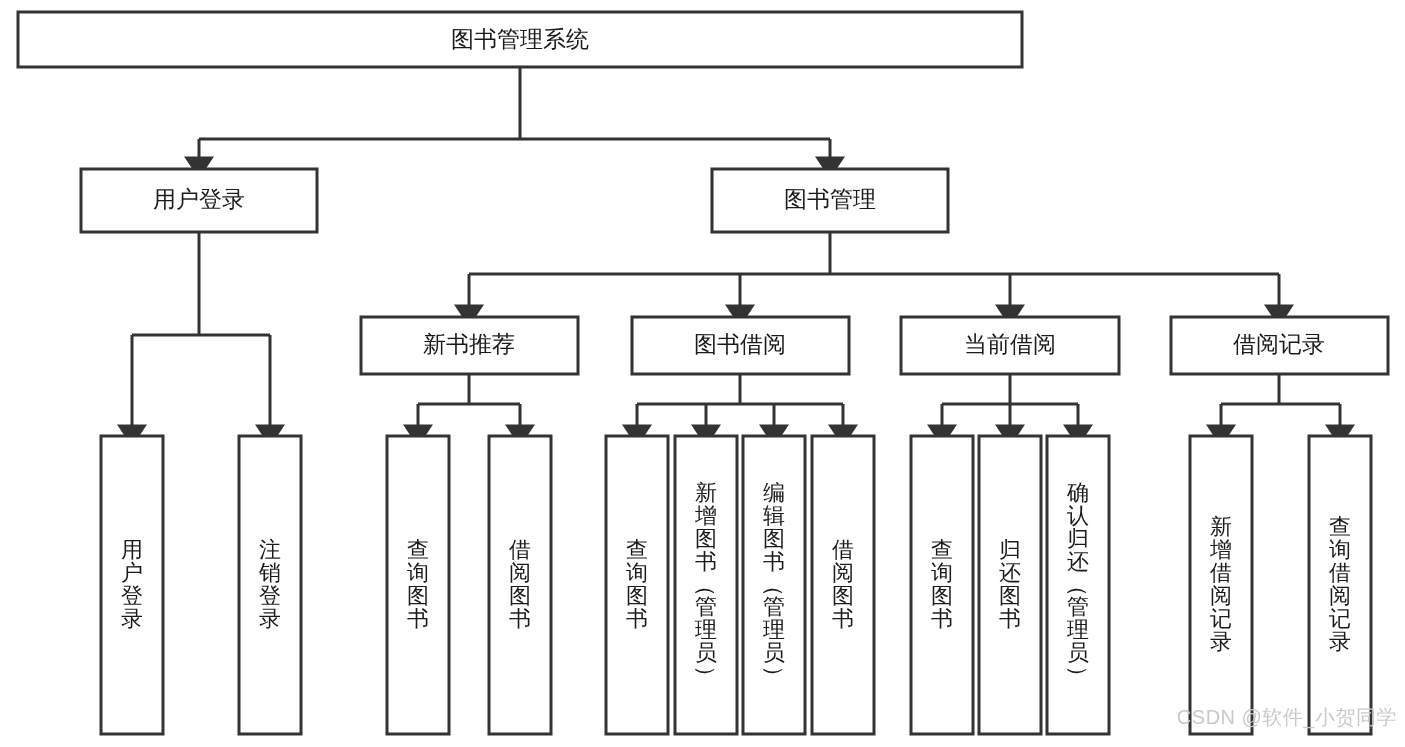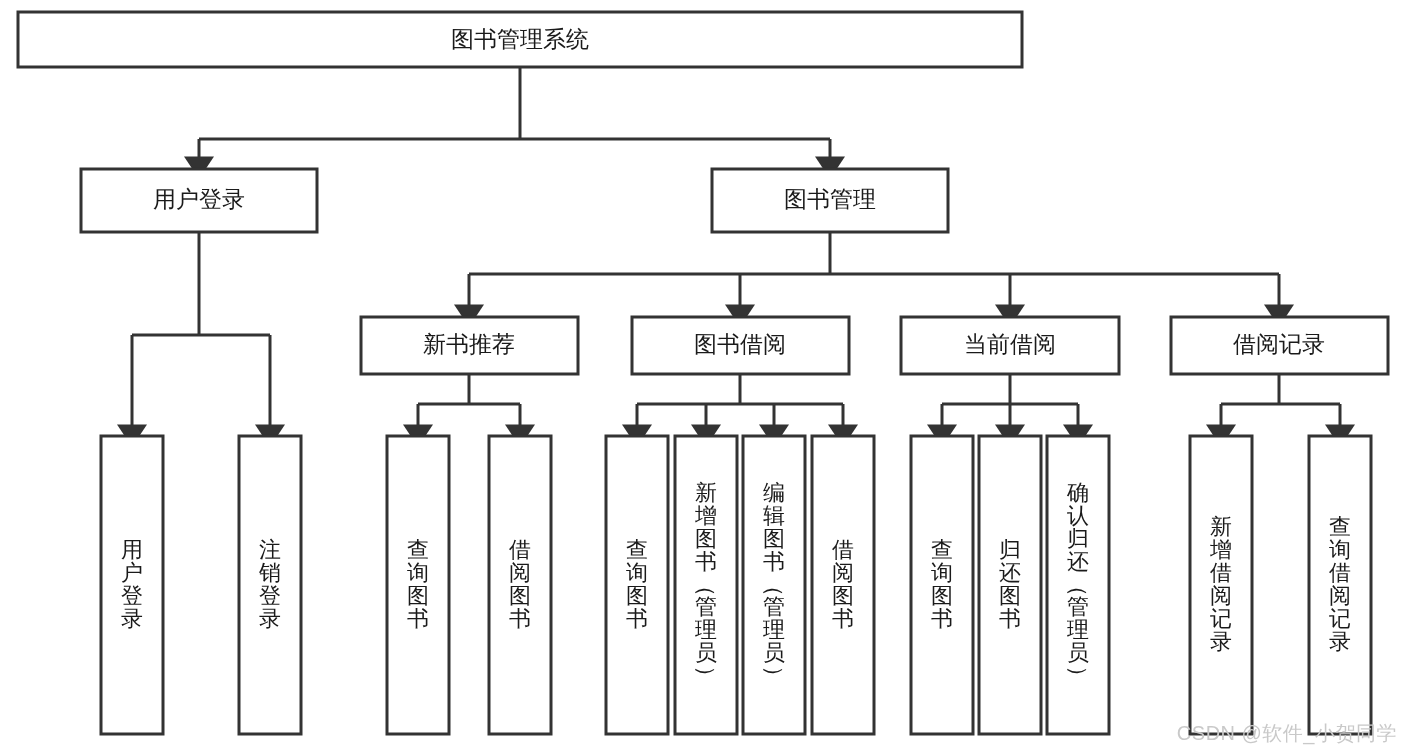--- a/index.html
+++ b/index.html
@@ -66,21 +66,21 @@
   }
   .vlabel span {
     display: block;
   }
   .vlabel span.rot {
     transform: rotate(90deg);
   }
   .watermark {
     position: absolute;
     right: 8px;
-    bottom: 0;
+    bottom: 16px;
     font-family: "Liberation Sans", "DejaVu Sans", sans-serif;
     font-size: 20px;
     color: #c9c9c9;
     letter-spacing: 0.5px;
     white-space: nowrap;
   }
 </style>
 </head>
 <body>
 

